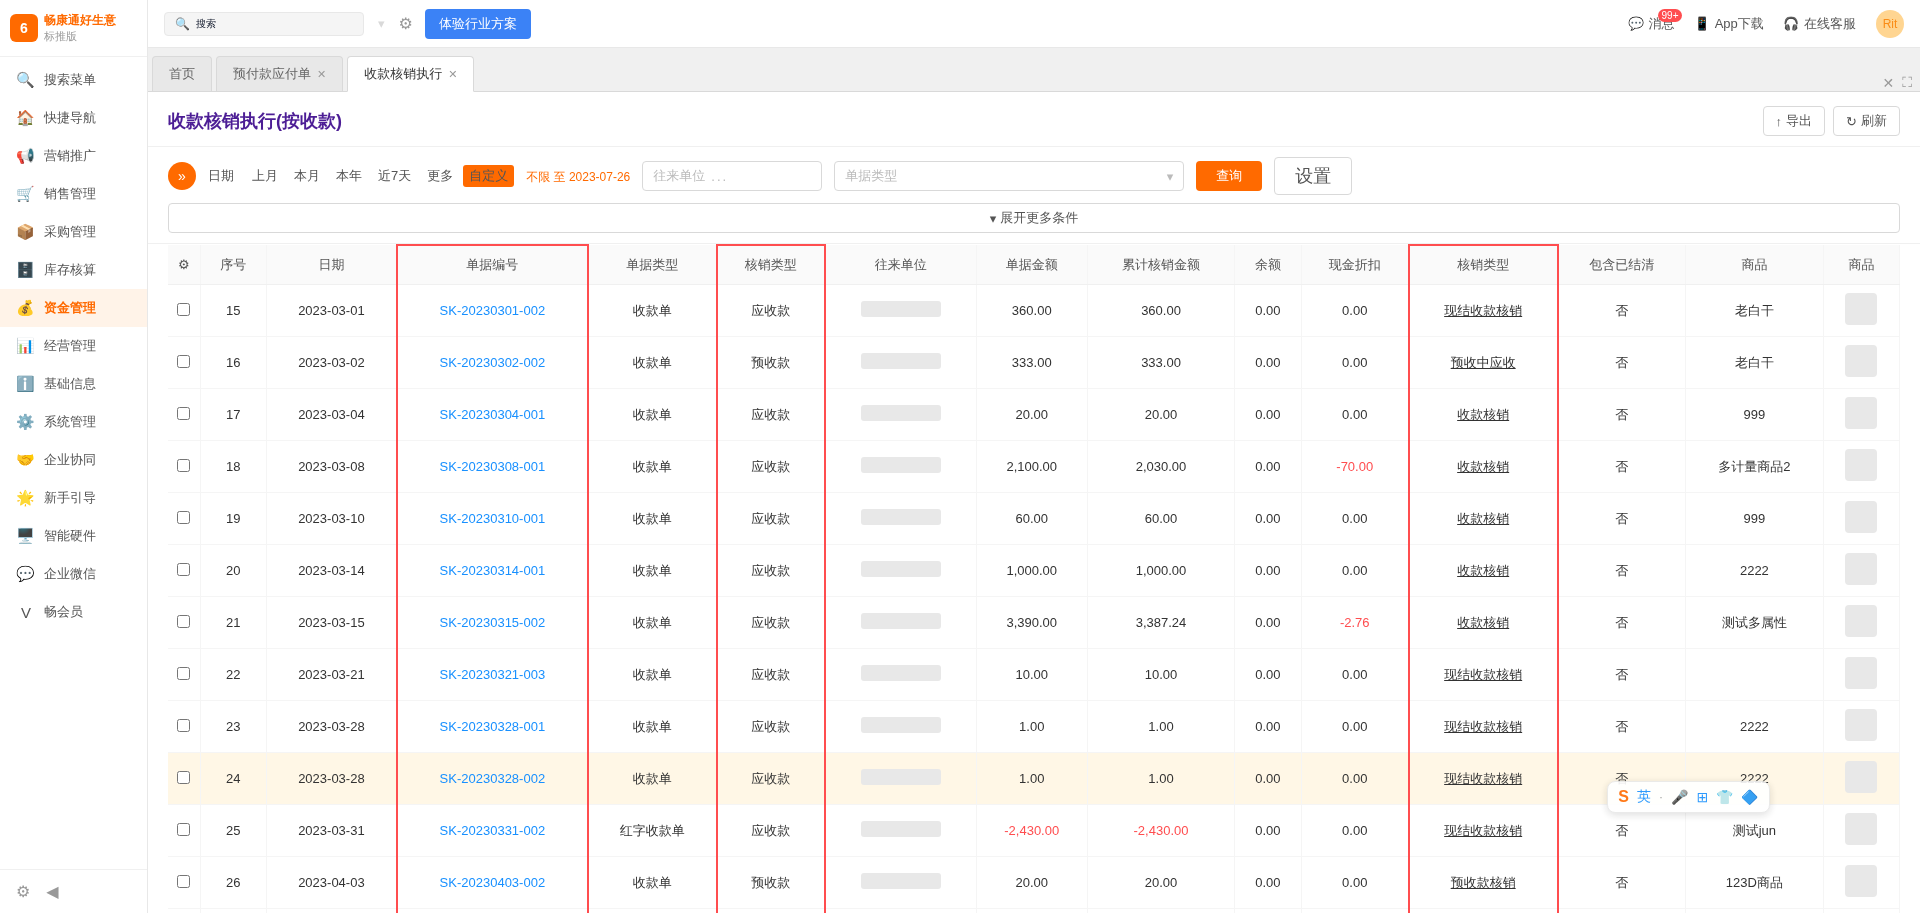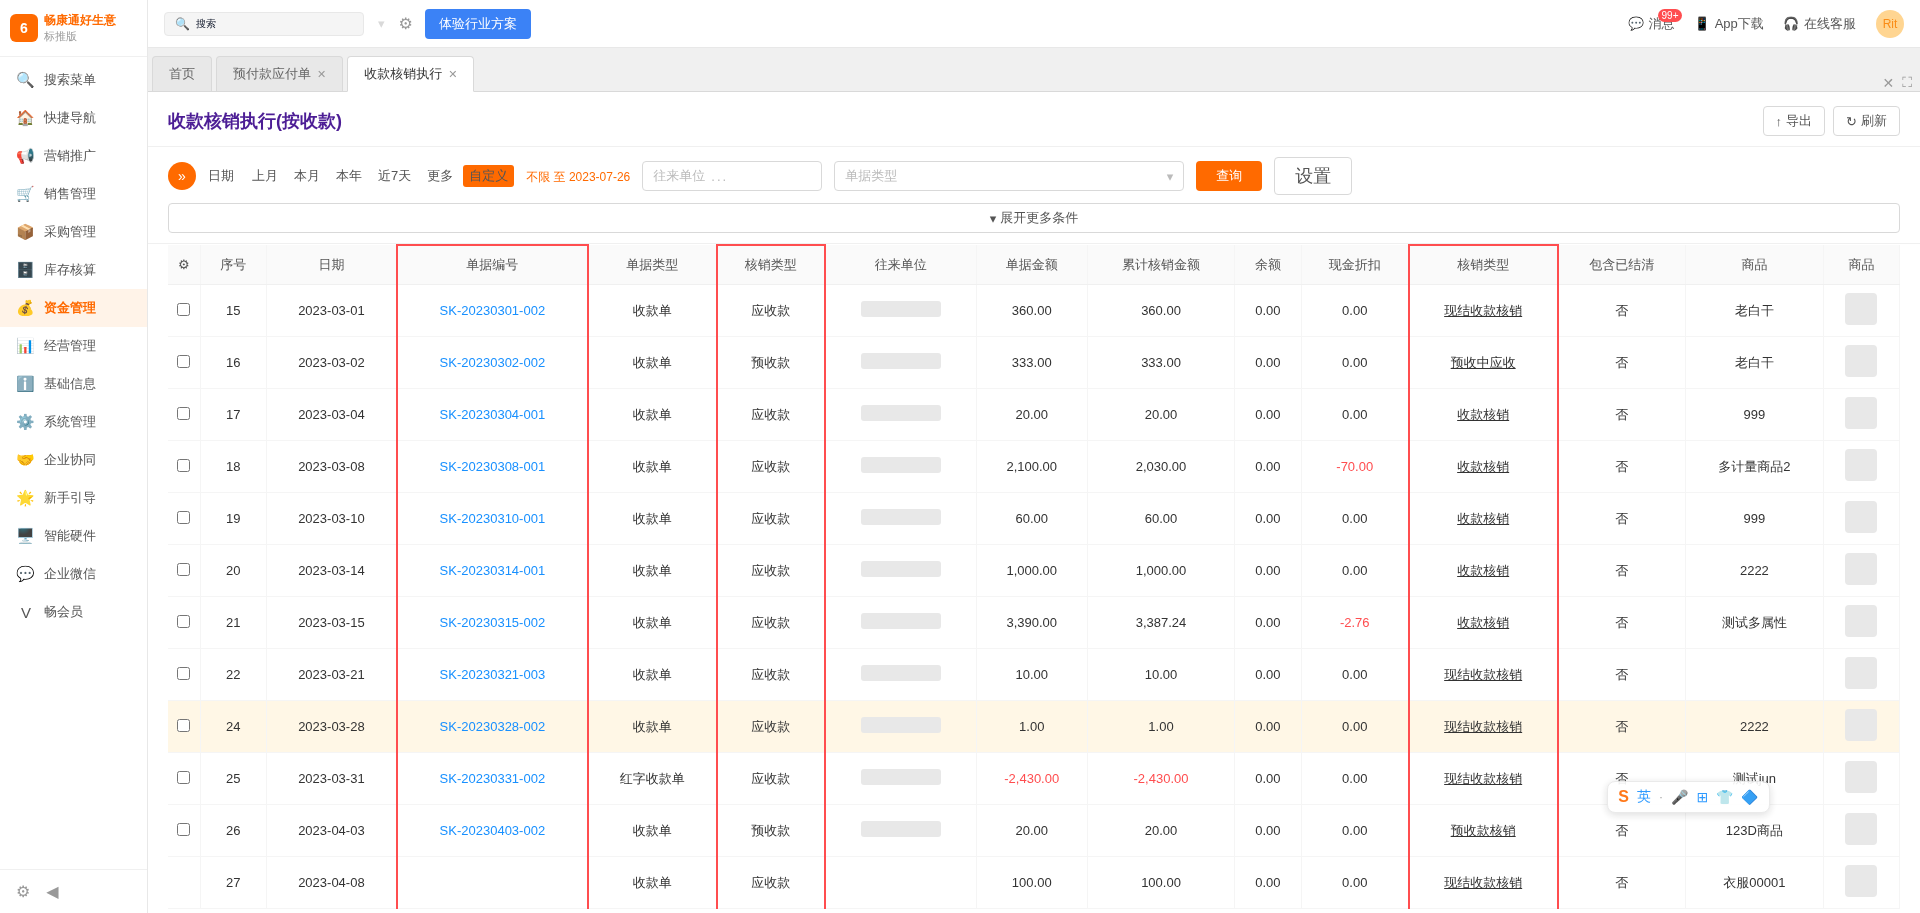--- a/index.html
+++ b/index.html
@@ -422,20 +422,37 @@
               <td><span class="masked"></span></td>
               <td>10.00</td>
               <td>10.00</td>
               <td>0.00</td>
               <td>0.00</td>
               <td class="col-red3-border-body">现结收款核销</td>
               <td>否</td>
               <td></td>
               <td><span style="display:inline-block;width:32px;height:32px;background:#e8e8e8;border-radius:4px;"></span></td>
             </tr>
+            <tr>
+              <td><input type="checkbox" style="cursor: pointer;"></td>
+              <td>23</td>
+              <td>2023-03-28</td>
+              <td class="col-red-border-body"><a class="link-text">SK-20230328-001</a></td>
+              <td>收款单</td>
+              <td class="col-red2-border-body">应收款</td>
+              <td><span class="masked"></span></td>
+              <td>1.00</td>
+              <td>1.00</td>
+              <td>0.00</td>
+              <td>0.00</td>
+              <td class="col-red3-border-body">现结收款核销</td>
+              <td>否</td>
+              <td>2222</td>
+              <td><span style="display:inline-block;width:32px;height:32px;background:#e8e8e8;border-radius:4px;"></span></td>
+            </tr>
             <tr class="highlighted">
               <td><input type="checkbox" style="cursor: pointer;"></td>
               <td>24</td>
               <td>2023-03-28</td>
               <td class="col-red-border-body"><a class="link-text">SK-20230328-002</a></td>
               <td>收款单</td>
               <td class="col-red2-border-body">应收款</td>
               <td><span class="masked"></span></td>
               <td>1.00</td>
               <td>1.00</td>

